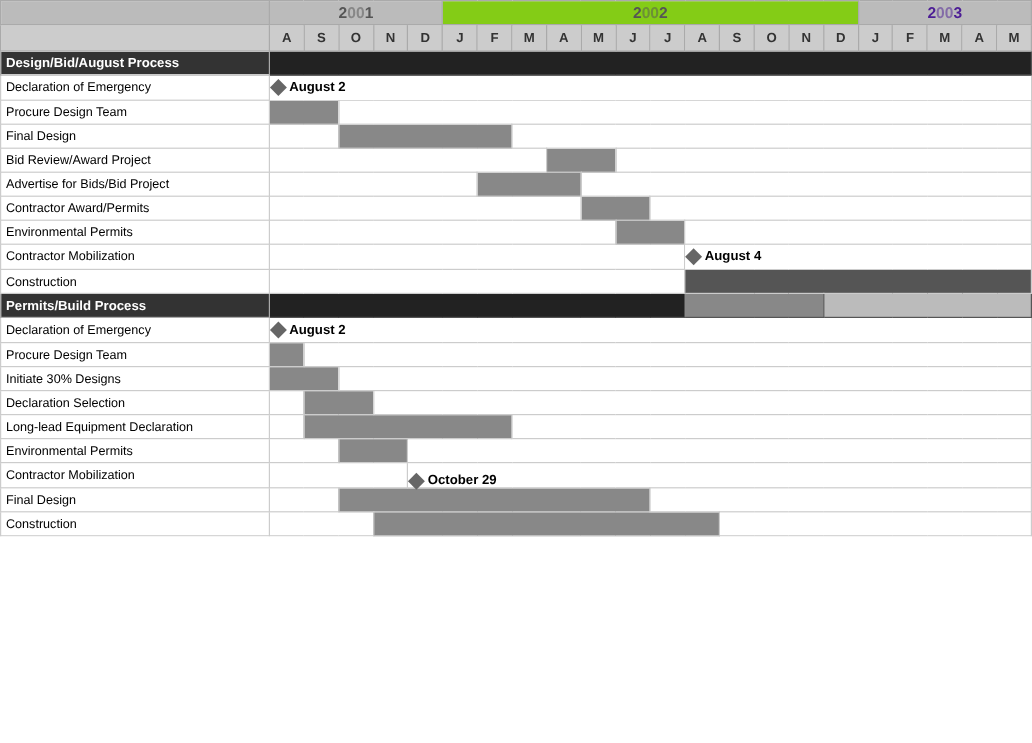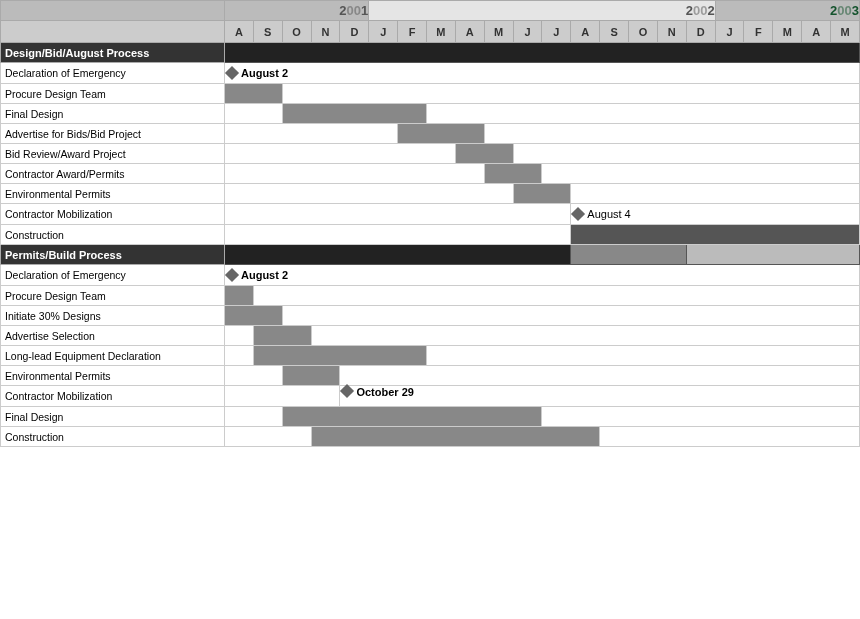--- a/index.html
+++ b/index.html
@@ -36,21 +36,21 @@
       text-align: center;
       font-weight: bold;
       font-size: 11px;
       height: 22px;
       color: #333;
       border: 1px solid #aaa;
     }
 
     .year-header th {
       background: #bbb;
-      text-align: right;
+      text-align: center;
       font-weight: bold;
       font-size: 12px;
       height: 20px;
       color: #444;
       border: 1px solid #aaa;
     }
 
     .section-header td {
       background: #333;
       color: #fff;
@@ -78,23 +78,23 @@
 
 <div class="gantt-container">
   <table>
 
     <thead>
       <tr class="year-header">
         <th class="label-col-header"></th>
 
         <th colspan="5" style="background:#bbb;font-size:13px;font-weight:bold;color:#555;">2<span style="opacity:0.5">0</span><span style="opacity:0.5">0</span>1</th>
 
-        <th colspan="12" style="background:#e5e5e5;font-size:13px;font-weight:bold;color:#555;">2<span style="opacity:0.5">0</span><span style="opacity:0.5">0</span>2</th>
-
-        <th colspan="5" style="background:#bbb;font-size:13px;font-weight:bold;color:#14532d;">2<span style="opacity:0.5">0</span><span style="opacity:0.5">0</span>3</th>
+        <th colspan="12" style="background:#84cc16;font-size:13px;font-weight:bold;color:#555;">2<span style="opacity:0.5">0</span><span style="opacity:0.5">0</span>2</th>
+
+        <th colspan="5" style="background:#bbb;font-size:13px;font-weight:bold;color:#4c1d95;">2<span style="opacity:0.5">0</span><span style="opacity:0.5">0</span>3</th>
       </tr>
       <tr class="header-row">
         <th class="label-col-header"></th>
         <th class="grid-col">A</th>
         <th class="grid-col">S</th>
         <th class="grid-col">O</th>
         <th class="grid-col">N</th>
         <th class="grid-col">D</th>
         <th class="grid-col">J</th>
         <th class="grid-col">F</th>
@@ -139,54 +139,54 @@
       </tr>
 
       <tr class="data-row">
         <td class="label-col">Final Design</td>
         <td colspan="2" style="border:1px solid #ccc;"></td>
         <td colspan="5" style="background:#888;border:1px solid #ccc;"></td>
         <td colspan="15" style="border:1px solid #ccc;"></td>
       </tr>
 
       <tr class="data-row">
+        <td class="label-col">Bid Review/Award Project</td>
+        <td colspan="8" style="border:1px solid #ccc;"></td>
+        <td colspan="2" style="background:#888;border:1px solid #ccc;"></td>
+        <td colspan="12" style="border:1px solid #ccc;"></td>
+      </tr>
+
+      <tr class="data-row">
         <td class="label-col">Advertise for Bids/Bid Project</td>
         <td colspan="6" style="border:1px solid #ccc;"></td>
         <td colspan="3" style="background:#888;border:1px solid #ccc;"></td>
         <td colspan="13" style="border:1px solid #ccc;"></td>
       </tr>
 
       <tr class="data-row">
-        <td class="label-col">Bid Review/Award Project</td>
-        <td colspan="8" style="border:1px solid #ccc;"></td>
-        <td colspan="2" style="background:#888;border:1px solid #ccc;"></td>
-        <td colspan="12" style="border:1px solid #ccc;"></td>
-      </tr>
-
-      <tr class="data-row">
         <td class="label-col">Contractor Award/Permits</td>
         <td colspan="9" style="border:1px solid #ccc;"></td>
         <td colspan="2" style="background:#888;border:1px solid #ccc;"></td>
         <td colspan="11" style="border:1px solid #ccc;"></td>
       </tr>
 
       <tr class="data-row">
         <td class="label-col">Environmental Permits</td>
         <td colspan="10" style="border:1px solid #ccc;"></td>
         <td colspan="2" style="background:#888;border:1px solid #ccc;"></td>
         <td colspan="10" style="border:1px solid #ccc;"></td>
       </tr>
 
       <tr class="data-row">
         <td class="label-col">Contractor Mobilization</td>
         <td colspan="12" style="border:1px solid #ccc;"></td>
         <td colspan="10" style="border:1px solid #ccc; position:relative;">
           <div style="display:flex;align-items:center;height:20px;padding-left:2px;">
             <div style="width:10px;height:10px;background:#666;transform:rotate(45deg);margin-right:4px;flex-shrink:0;"></div>
-            <span style="font-weight:normal;font-size:11px;text-align:center;">August 4</span>
+            <span style="font-weight:bold;font-size:11px;text-align:center;">August 4</span>
           </div>
         </td>
       </tr>
 
       <tr class="data-row">
         <td class="label-col">Construction</td>
         <td colspan="12" style="border:1px solid #ccc;"></td>
         <td colspan="10" style="background:#555;border:1px solid #ccc;"></td>
       </tr>
 
@@ -213,21 +213,21 @@
         <td colspan="21" style="border:1px solid #ccc;"></td>
       </tr>
 
       <tr class="data-row">
         <td class="label-col">Initiate 30% Designs</td>
         <td colspan="2" style="background:#888;border:1px solid #ccc;"></td>
         <td colspan="20" style="border:1px solid #ccc;"></td>
       </tr>
 
       <tr class="data-row">
-        <td class="label-col">Advertise Selection</td>
+        <td class="label-col">Declaration Selection</td>
         <td colspan="1" style="border:1px solid #ccc;"></td>
         <td colspan="2" style="background:#888;border:1px solid #ccc;"></td>
         <td colspan="19" style="border:1px solid #ccc;"></td>
       </tr>
 
       <tr class="data-row">
         <td class="label-col">Long-lead Equipment Declaration</td>
         <td colspan="1" style="border:1px solid #ccc;"></td>
         <td colspan="6" style="background:#888;border:1px solid #ccc;"></td>
         <td colspan="15" style="border:1px solid #ccc;"></td>
@@ -237,21 +237,21 @@
         <td class="label-col">Environmental Permits</td>
         <td colspan="2" style="border:1px solid #ccc;"></td>
         <td colspan="2" style="background:#888;border:1px solid #ccc;"></td>
         <td colspan="18" style="border:1px solid #ccc;"></td>
       </tr>
 
       <tr class="data-row">
         <td class="label-col">Contractor Mobilization</td>
         <td colspan="4" style="border:1px solid #ccc;"></td>
         <td colspan="18" style="border:1px solid #ccc;">
-          <div style="display:flex;align-items:flex-start;height:20px;padding-left:2px;">
+          <div style="display:flex;align-items:flex-end;height:20px;padding-left:2px;">
             <div style="width:10px;height:10px;background:#666;transform:rotate(45deg);margin-right:4px;flex-shrink:0;"></div>
             <span style="font-weight:bold;font-size:11px;">October 29</span>
           </div>
         </td>
       </tr>
 
       <tr class="data-row">
         <td class="label-col">Final Design</td>
         <td colspan="2" style="border:1px solid #ccc;"></td>
         <td colspan="9" style="background:#888;border:1px solid #ccc;"></td>

